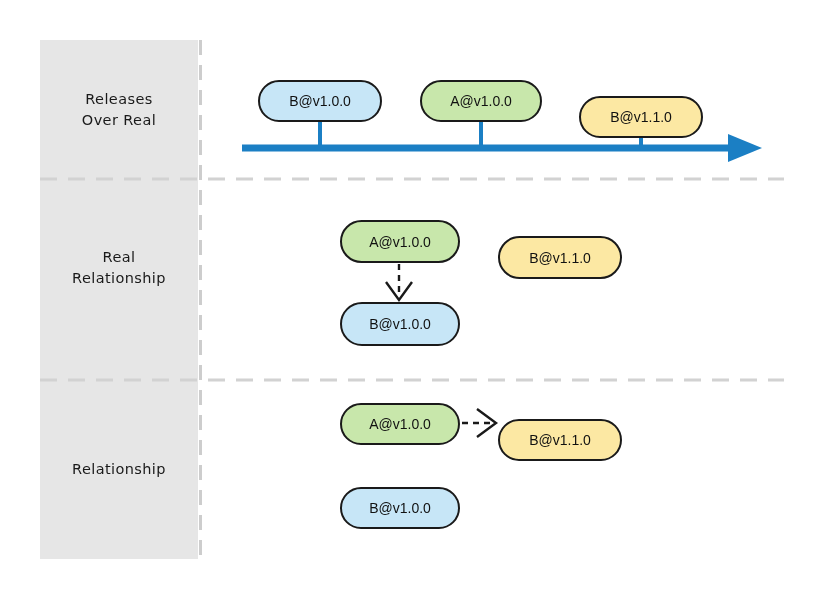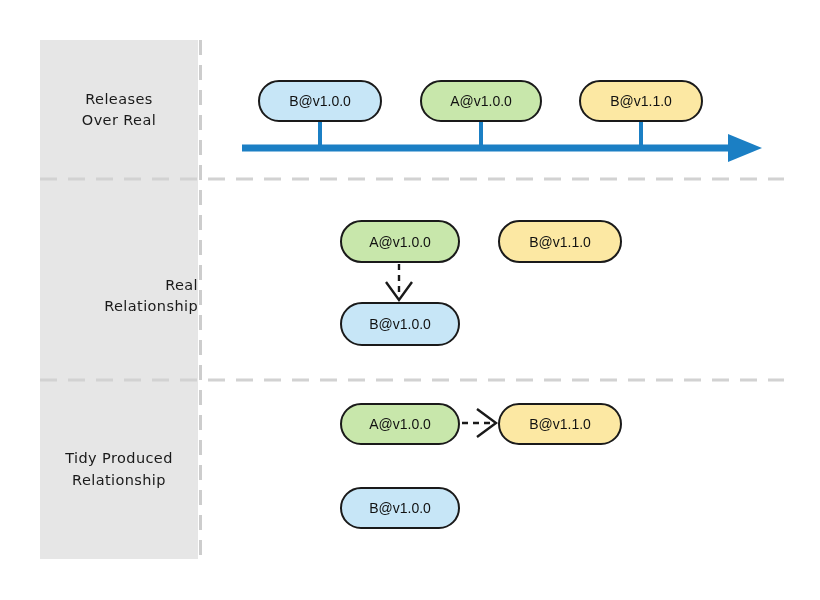--- a/index.html
+++ b/index.html
@@ -19,56 +19,55 @@
     z-index:1;
   }
   .sidebar-label{
     position:absolute;left:0;width:158px;
     display:flex;flex-direction:column;align-items:center;justify-content:center;
     text-align:center;
     font-family:"DejaVu Sans", sans-serif;
     font-size:14.5px;color:#1a1a1a;line-height:1.45;letter-spacing:.4px;
   }
   .sl-1{top:0;height:140px;}
-  .sl-2{top:156px;height:200px;align-items:flex-end;}
+  .sl-2{top:128px;height:200px;}
   .sl-3{top:340px;height:179px;}
 
   
   .lines{position:absolute;left:0;top:0;z-index:2;}
 
   
   .node{
     position:absolute;z-index:3;
     display:flex;align-items:center;justify-content:center;
     border:2.5px solid var(--node-border,#1a1a1a);
     border-radius:22px;
     box-sizing:border-box;
     font-size:14px;color:#111111;
     font-family:"Liberation Sans", sans-serif;
   }
   .node.blue{background:var(--node-blue,#c7e6f7);}
   .node.green{background:var(--node-green,#c8e7ab);}
-  .node.yellow{background:var(--node-yellow,#fce8a3);}
+  .node.yellow{background:var(--node-yellow,#fce8a3);margin-top:16px;}
 </style>
 </head>
 <body>
 
 <div class="canvas">
 
   <div class="sidebar">
     <div class="sidebar-label sl-1">
       <span>Releases</span>
       <span>Over Real</span>
     </div>
     <div class="sidebar-label sl-2">
       <span>Real</span>
       <span>Relationship</span>
     </div>
     <div class="sidebar-label sl-3">
-      <span>Tidy Produced</span>
       <span>Relationship</span>
     </div>
   </div>
 
   <svg class="lines" width="820" height="600" viewBox="0 0 820 600">
 
     <line x1="200.5" y1="40" x2="200.5" y2="559" stroke="#cdcdcd" stroke-width="3" stroke-dasharray="15 10"></line>
 
     <line x1="40" y1="179" x2="784" y2="179" stroke="#d2d2d2" stroke-width="3" stroke-dasharray="17 11"></line>
     <line x1="40" y1="380" x2="784" y2="380" stroke="#d2d2d2" stroke-width="3" stroke-dasharray="17 11"></line>

